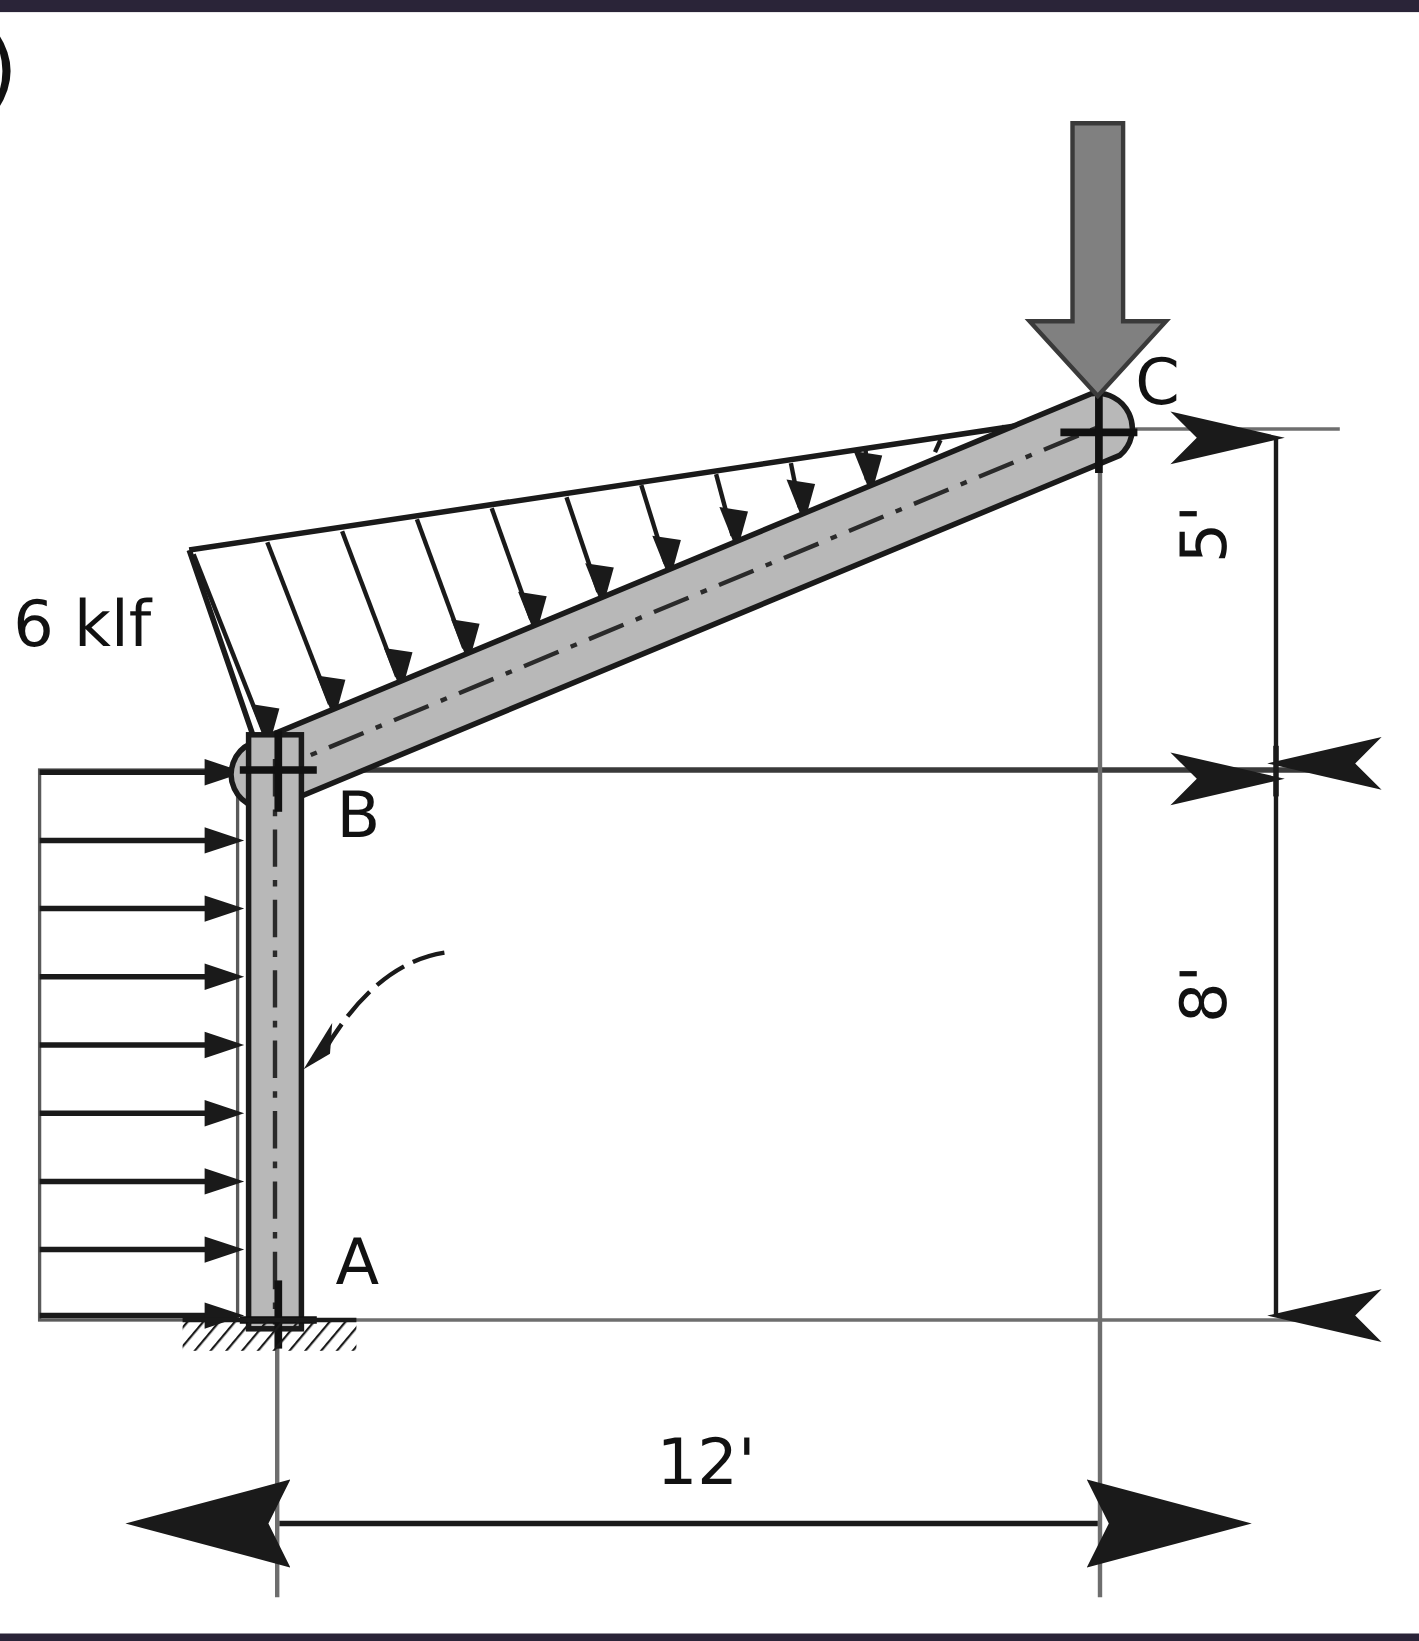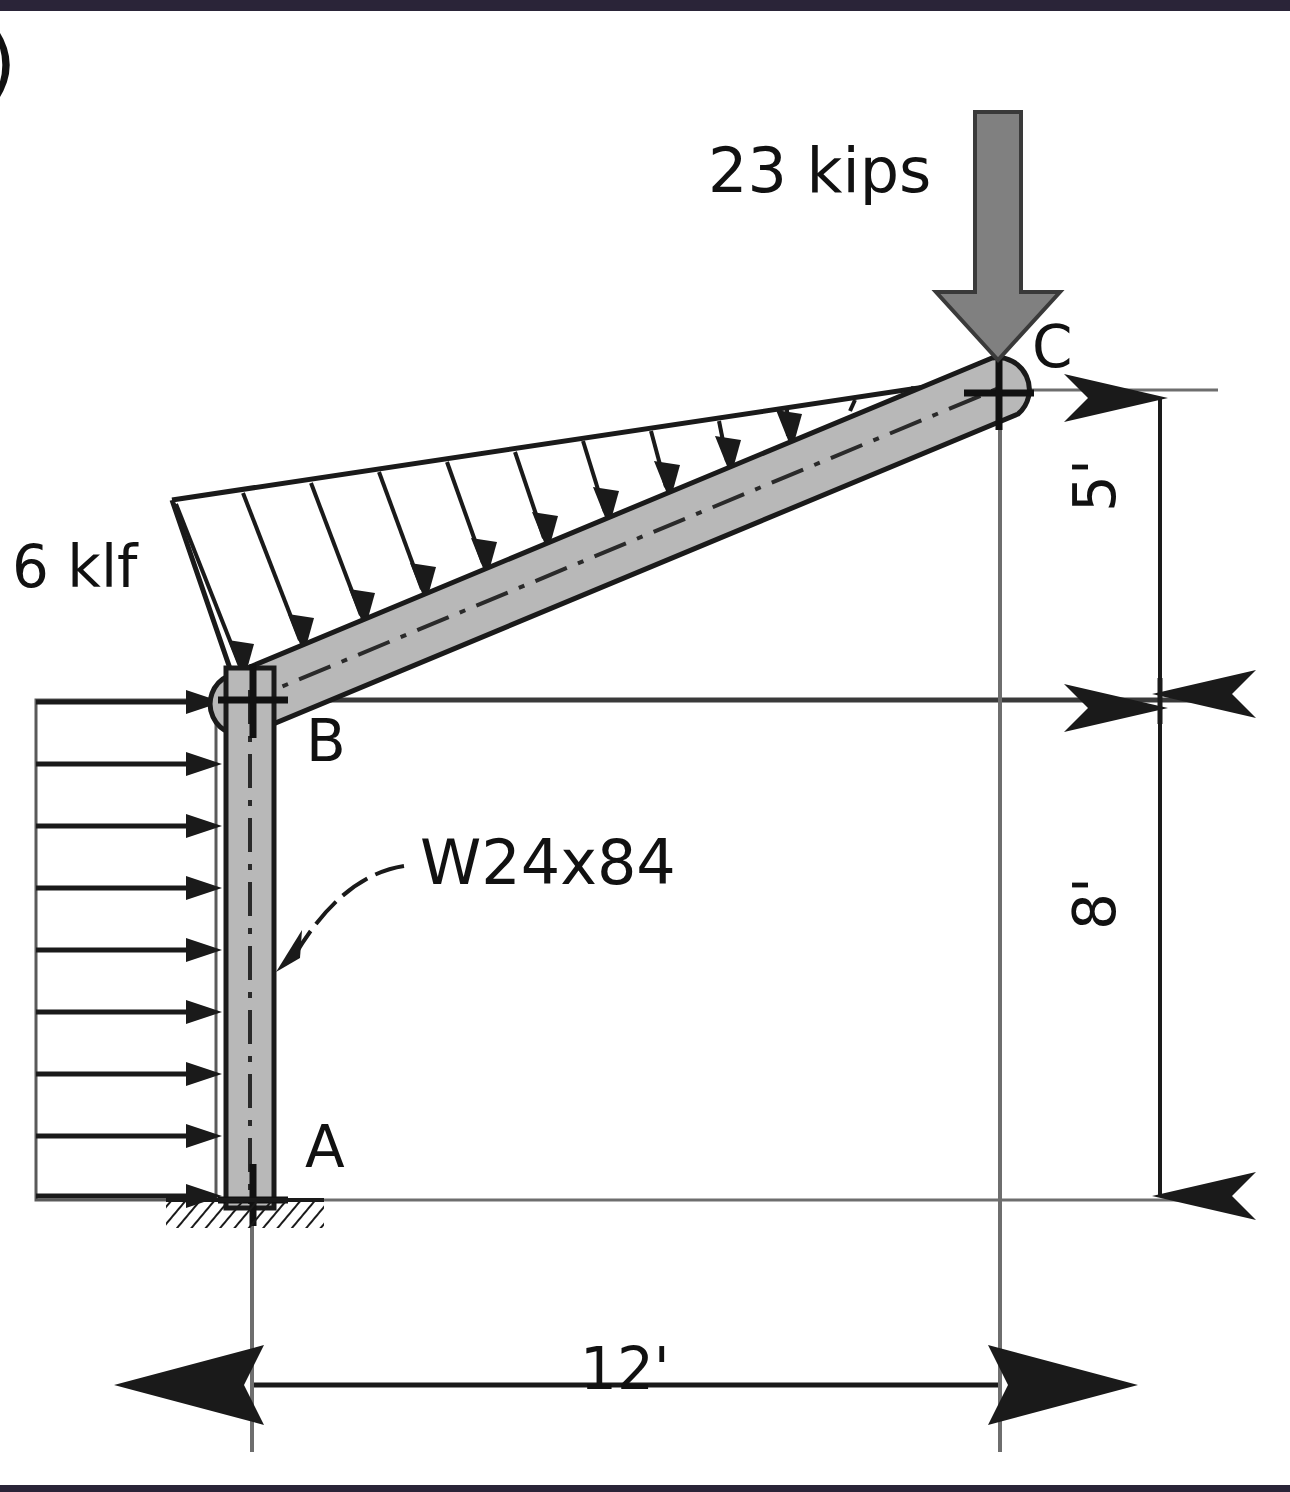--- a/index.html
+++ b/index.html
@@ -10,21 +10,21 @@
   .topbar{position:absolute;left:0;top:0;width:1290px;height:11px;background:#2a2438;}
   .botbar{position:absolute;left:0;top:1485px;width:1290px;height:7px;background:#2a2438;}
   svg.diagram{position:absolute;left:0;top:0;width:1290px;height:1492px;}
   .lbl{position:absolute;color:#111;white-space:nowrap;line-height:1;}
   .lbl-kips{font-size:62px;left:708px;top:140px;}
   .lbl-klf{font-size:58px;left:12px;top:538px;}
   .lbl-w{font-size:62px;left:420px;top:832px;}
   .lbl-A{font-size:58px;left:305px;top:1118px;}
   .lbl-B{font-size:58px;left:306px;top:712px;}
   .lbl-C{font-size:58px;left:1032px;top:318px;}
-  .lbl-12{font-size:58px;left:580px;top:1300px;margin-top:40px;}
+  .lbl-12{font-size:58px;left:597px;top:1300px;}
   .lbl-5{font-size:58px;left:1066px;top:512px;transform:rotate(-90deg);transform-origin:left top;}
   .lbl-8{font-size:58px;left:1066px;top:930px;transform:rotate(-90deg);transform-origin:left top;}
   .paren{position:absolute;font-size:78px;left:-14px;top:18px;color:#111;}
 </style>
 </head>
 <body>
 
 <div id="stage">
 
   <div class="topbar"></div>
@@ -171,23 +171,21 @@
       <g>
         <line x1="1160" y1="708" x2="1160" y2="1196" stroke="#1a1a1a" stroke-width="4" marker-start="url(#dimArrowUp)" marker-end="url(#dimArrowDn)"></line>
       </g>
 
       <g>
         <line x1="254" y1="1385" x2="998" y2="1385" stroke="#1a1a1a" stroke-width="5" marker-start="url(#dimArrowL)" marker-end="url(#dimArrowR)"></line>
       </g>
     </g>
   </svg>
 
-  <span class="lbl lbl-kips">23 kips</span>
   <span class="lbl lbl-klf">6 klf</span>
-  <span class="lbl lbl-w">W24x84</span>
   <span class="lbl lbl-A">A</span>
   <span class="lbl lbl-B">B</span>
   <span class="lbl lbl-C">C</span>
   <span class="lbl lbl-5">5'</span>
   <span class="lbl lbl-8">8'</span>
   <span class="lbl lbl-12">12'</span>
 
 </div>
 
 </body></html>

